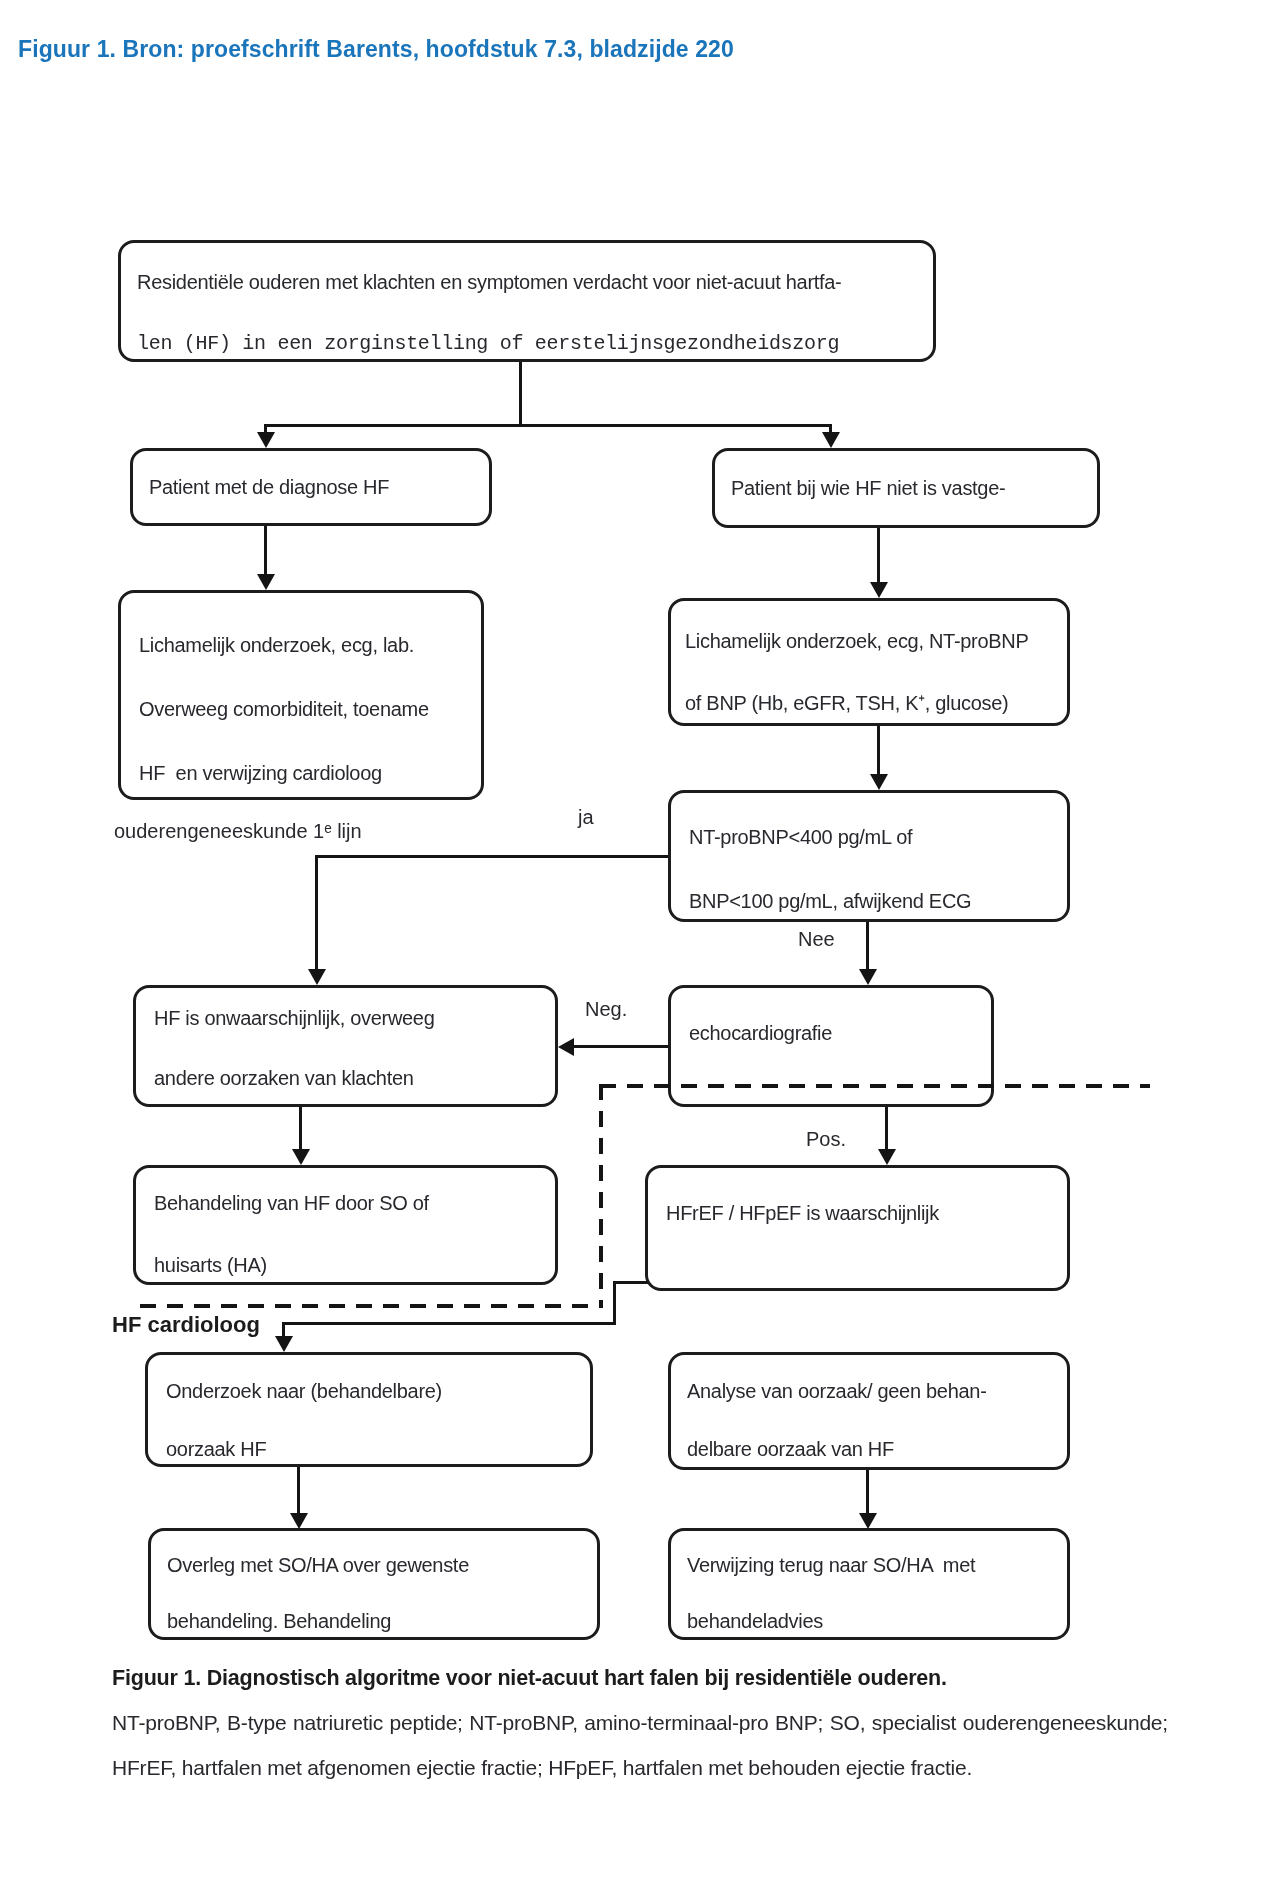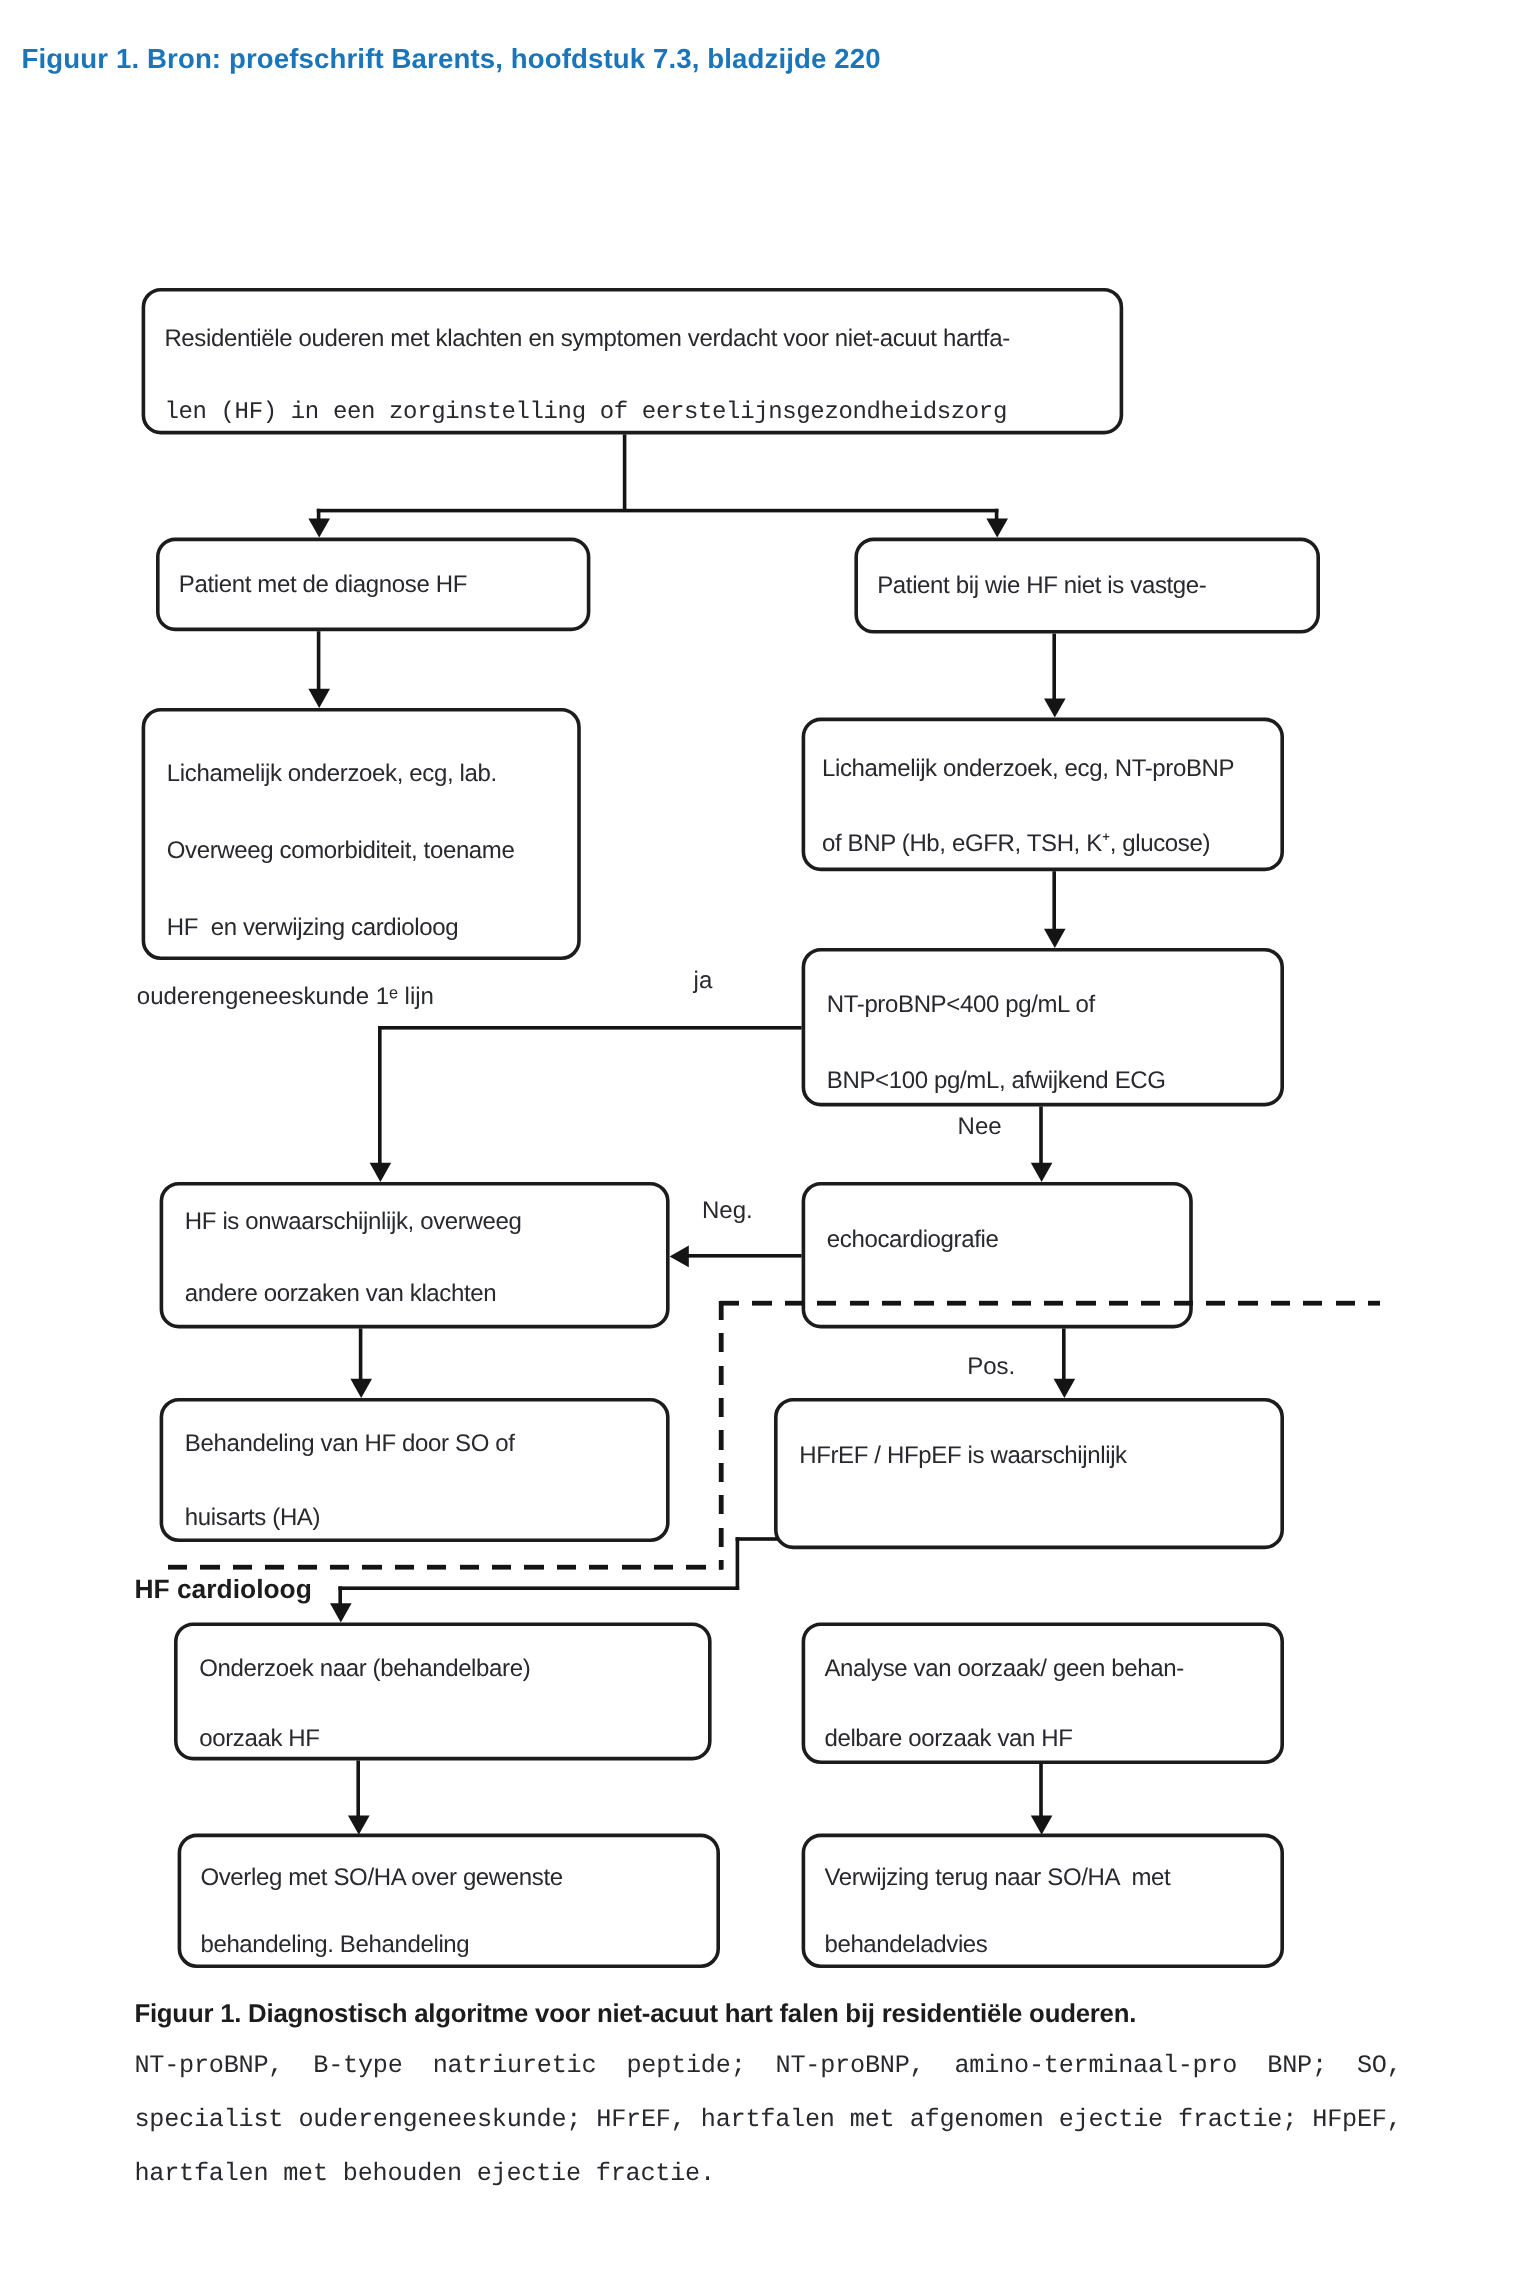--- a/index.html
+++ b/index.html
@@ -19,21 +19,21 @@
   .center-v{display:flex;align-items:center;}
   .lh{position:absolute;height:3px;background:#141414;}
   .lv{position:absolute;width:3px;background:#141414;}
   .ldh{position:absolute;height:4px;background:repeating-linear-gradient(90deg,#141414 0 16px,transparent 16px 27px);}
   .ldv{position:absolute;width:4px;background:repeating-linear-gradient(180deg,#141414 0 16px,transparent 16px 27px);}
   .arr-d{position:absolute;width:0;height:0;border-left:9px solid transparent;border-right:9px solid transparent;border-top:16px solid #141414;}
   .arr-l{position:absolute;width:0;height:0;border-top:9px solid transparent;border-bottom:9px solid transparent;border-right:16px solid #141414;}
   .lbl{position:absolute;font-size:20px;color:#28292e;white-space:pre;}
   .lbl-bold{font-weight:bold;font-size:22px;color:#1c1c1c;}
   .cap-title{position:absolute;left:112px;top:1666px;font-size:21.5px;font-weight:bold;color:#1c1c1c;letter-spacing:-0.2px;}
-  .cap-text{position:absolute;left:112px;top:1700px;width:1056px;font-size:21px;line-height:45px;color:#28292e;text-align:justify;letter-spacing:-0.2px;font-family:Liberation Mono, monospace;}
+  .cap-text{position:absolute;left:112px;top:1700px;width:1056px;font-size:21px;line-height:45px;color:#28292e;text-align:justify;letter-spacing:-0.2px;}
 </style>
 </head>
 <body>
 
 <div class="page">
 
   <div class="doc-title">Figuur 1.  Bron: proefschrift Barents, hoofdstuk 7.3, bladzijde 220</div>
 
   <div class="box" style="left:118px;top:240px;width:818px;height:122px;padding:9px 16px 0;">
     <span class="ln" style="line-height:61px;">Residentiële ouderen met klachten en symptomen verdacht voor niet-acuut hartfa-</span>

